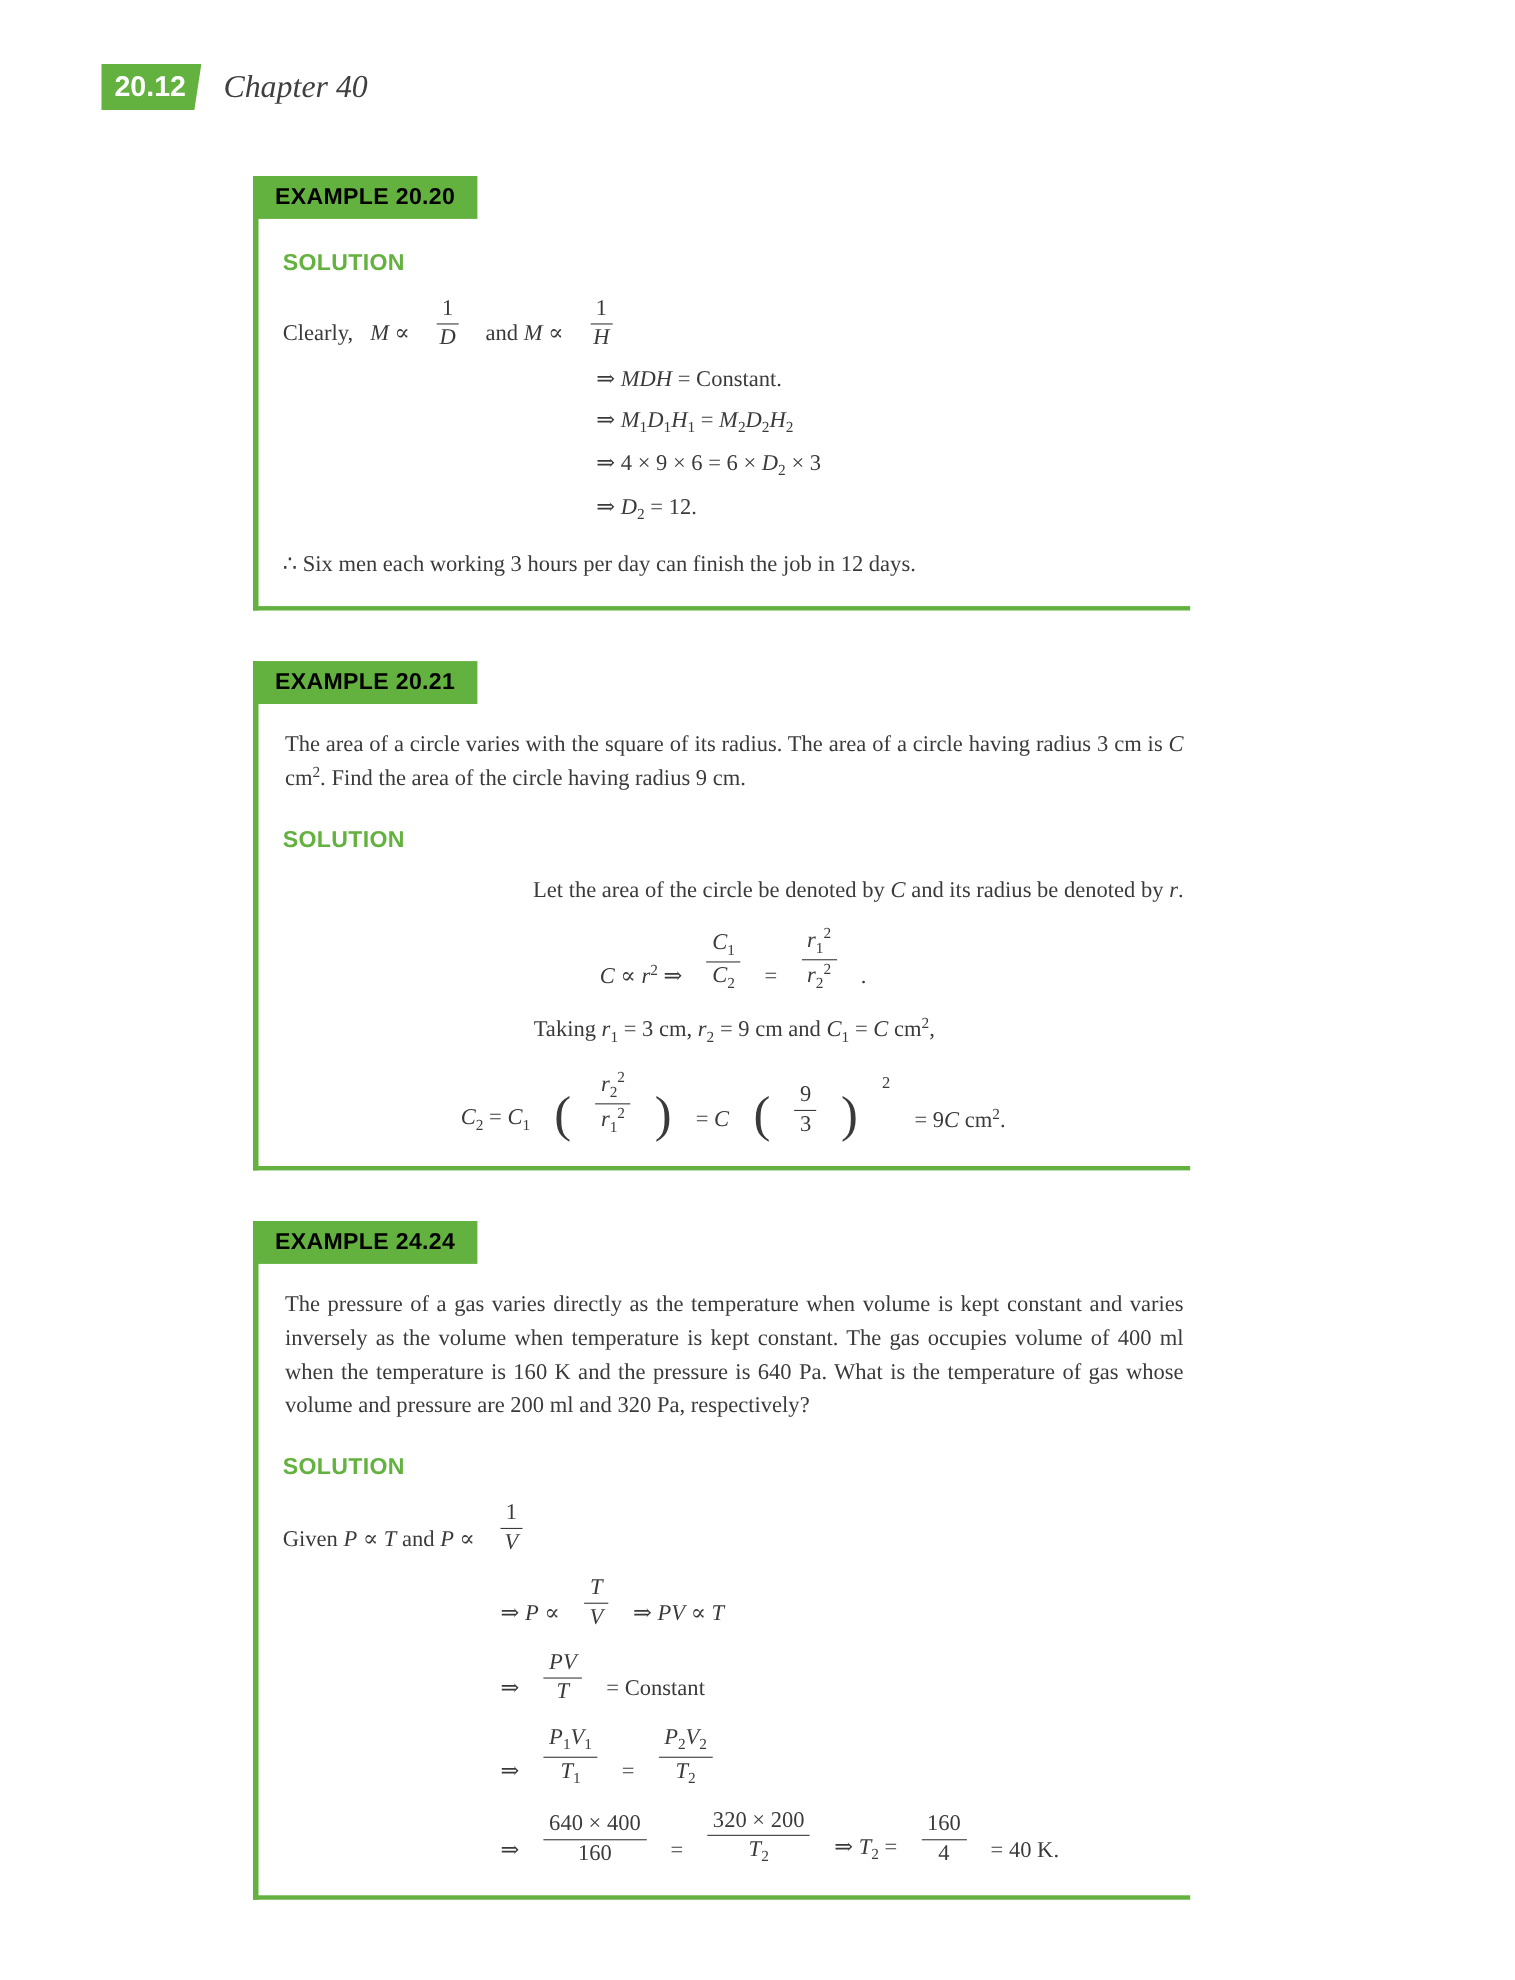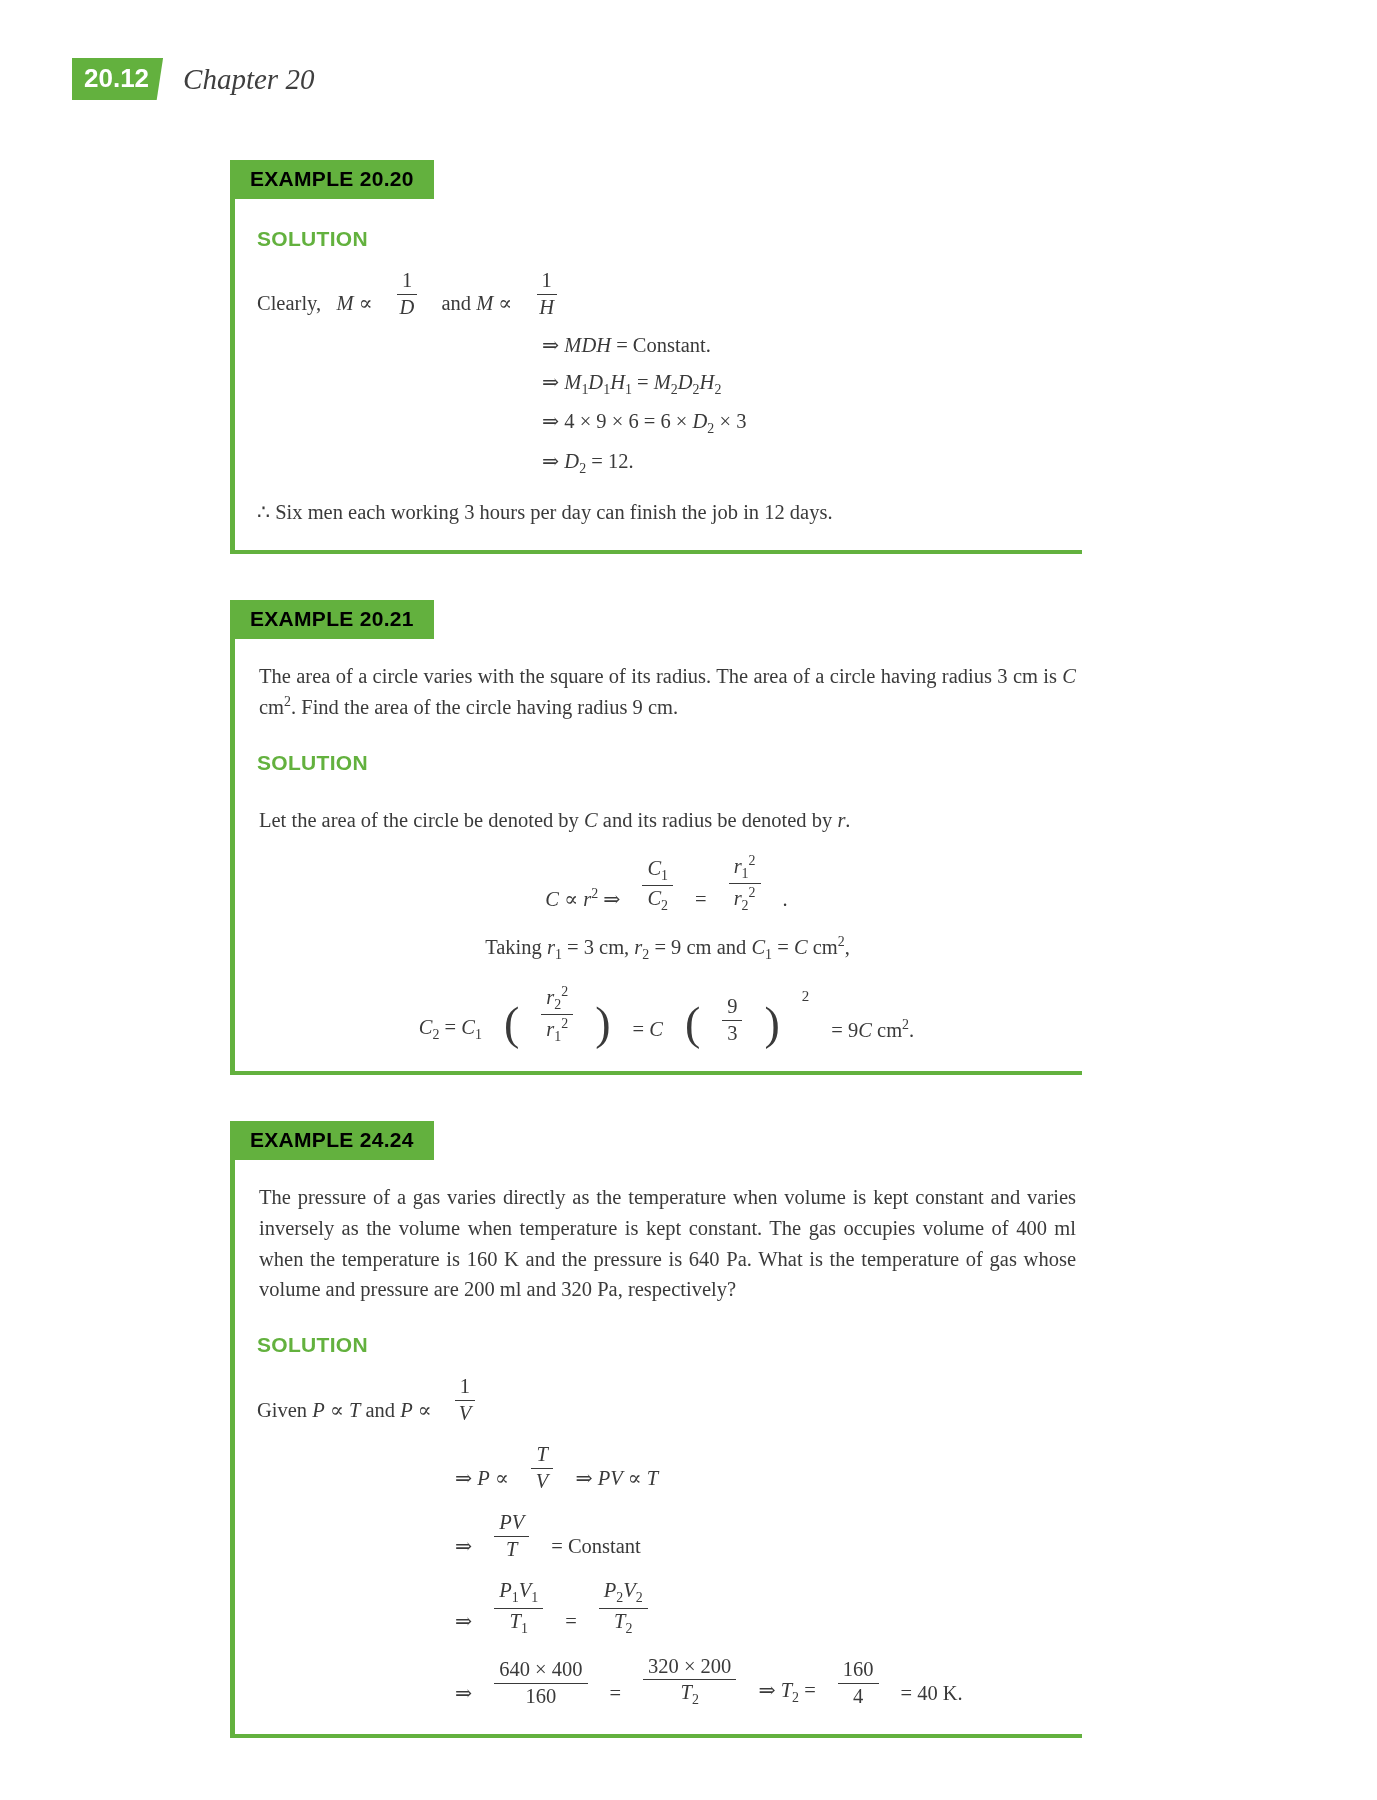--- a/index.html
+++ b/index.html
@@ -6,21 +6,21 @@
     --green:#63b13e;
     --ink:#3a3a3a;
   }
   *{box-sizing:border-box;margin:0;padding:0;}
   body{
     width:1377px;height:1800px;position:relative;background:#ffffff;
     font-family:"Liberation Serif","DejaVu Serif",serif;color:var(--ink);
     overflow:hidden;
   }
   
-  .page-header{position:absolute;top:58px;left:72px;display:flex;align-items:center;gap:20px;}
+  .page-header{position:absolute;top:58px;left:92px;display:flex;align-items:center;gap:20px;}
   .page-num-badge{
     background:var(--green);color:#fff;
     font-family:"Liberation Sans","DejaVu Sans",sans-serif;font-weight:bold;font-size:26px;
     padding:5px 14px 6px 12px;
     clip-path:polygon(0 0,100% 0,93% 100%,0 100%);
   }
   .chapter-title{font-style:italic;font-size:29px;color:#3f3f3f;}
 
   
   .content{position:absolute;left:230px;top:160px;width:852px;}
@@ -56,21 +56,21 @@
   .bigp{font-size:46px;font-weight:400;line-height:.8;transform:translateY(-2px);}
   .outer-sup{font-size:15px;align-self:flex-start;transform:translateY(2px);}
   .conclusion{font-size:20.5px;margin-top:20px;}
   .mt-md{margin-top:18px;}
 </style>
 </head>
 <body>
 
 <div class="page-header">
   <span class="page-num-badge">20.12</span>
-  <span class="chapter-title">Chapter 20</span>
+  <span class="chapter-title">Chapter 40</span>
 </div>
 
 <div class="content">
 
   <section class="example">
     <div class="example-badge">EXAMPLE 20.20</div>
     <div class="solution-label">SOLUTION</div>
 
     <div class="math-line mt-md">
       <span class="math-text">Clearly,  <i>M</i> ∝</span>
@@ -93,21 +93,21 @@
     </div>
 
     <p class="conclusion">∴ Six men each working 3 hours per day can finish the job in 12 days.</p>
   </section>
 
   <section class="example">
     <div class="example-badge">EXAMPLE 20.21</div>
     <p class="problem">The area of a circle varies with the square of its radius. The area of a circle having radius 3 cm is <i>C</i> cm<sup>2</sup>. Find the area of the circle having radius 9 cm.</p>
     <div class="solution-label">SOLUTION</div>
 
-    <p class="problem" style="text-align:left;margin-top:30px;">Let the area of the circle be denoted by <i>C</i> and its radius be denoted by <i>r</i>.</p>
+    <p class="problem" style="text-align:right;margin-top:18px;">Let the area of the circle be denoted by <i>C</i> and its radius be denoted by <i>r</i>.</p>
 
     <div class="math-line centered mt-md">
       <span class="math-text"><i>C</i> ∝ <i>r</i><sup>2</sup> ⇒</span>
       <span class="frac">
         <span class="num"><i>C</i><sub>1</sub></span>
         <span class="den"><i>C</i><sub>2</sub></span>
       </span>
       <span class="math-text">=</span>
       <span class="frac">
         <span class="num"><i>r</i><sub>1</sub><sup>2</sup></span>

